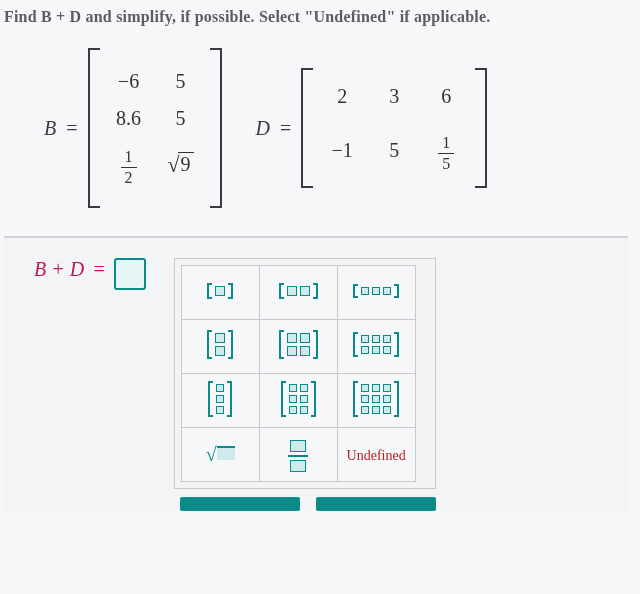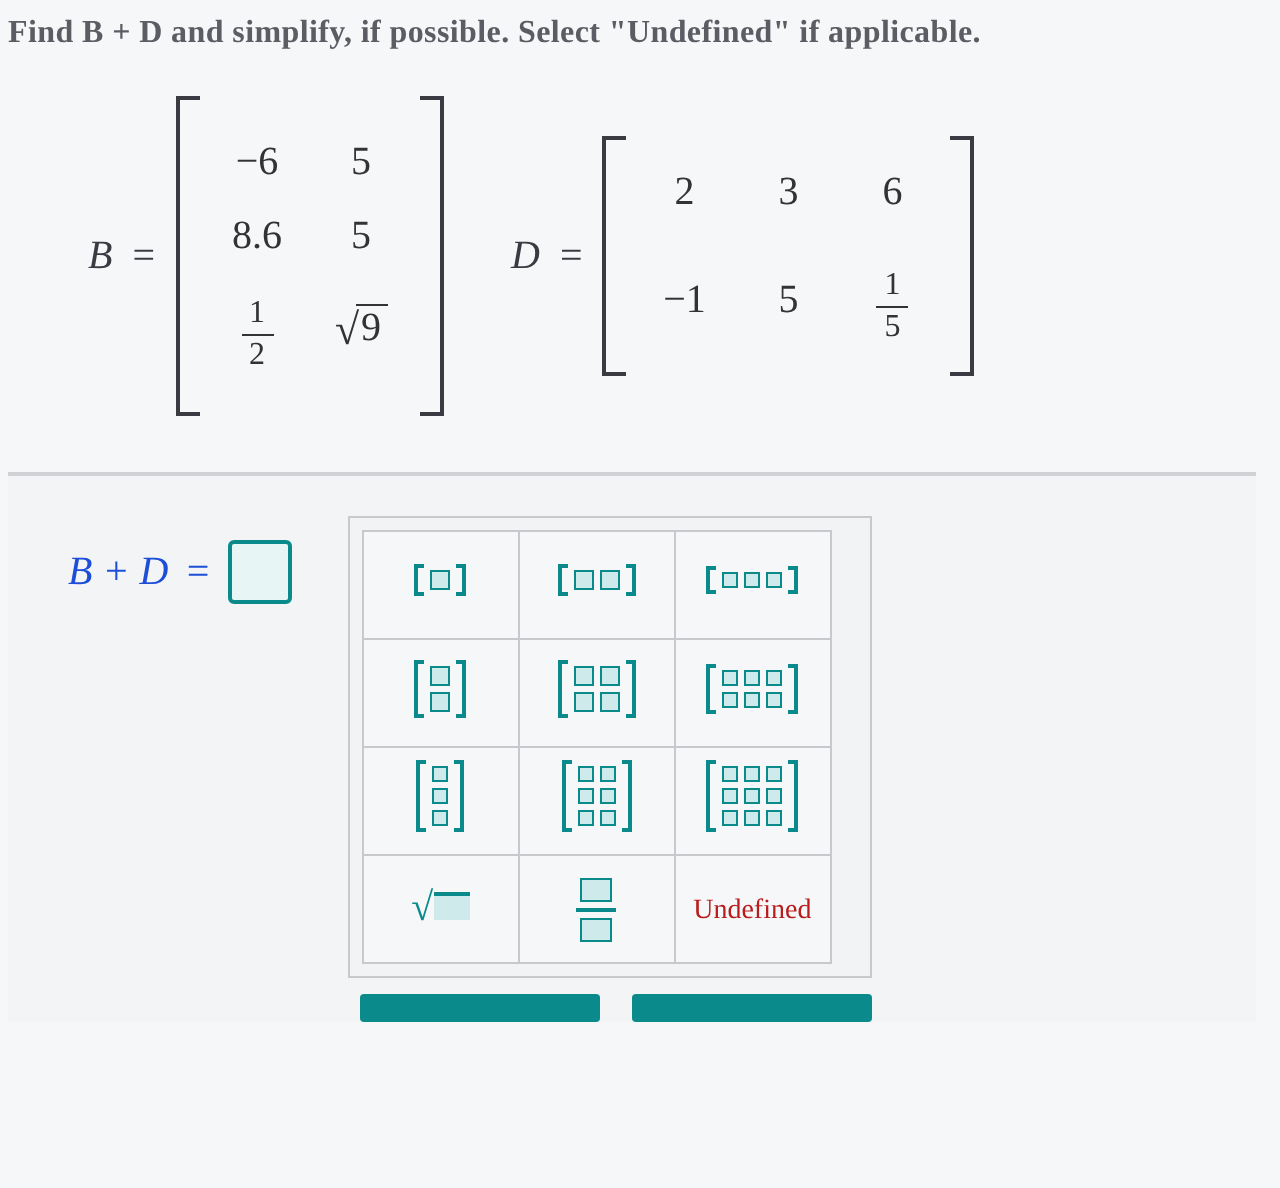--- a/index.html
+++ b/index.html
@@ -52,23 +52,22 @@
   .sqrt .arg { border-top: 1.8px solid #333; padding: 0 3px; }
   .answer-area {
     border-top: 2px solid #d0d2d6;
     padding: 20px 8px 0 30px;
     display: flex;
     align-items: flex-start;
     gap: 28px;
     background: #f3f4f6;
   }
   .ans-left {
-    display: flex; align-items: center; gap: 8px;
-    font-style: italic; font-size: 20px; color: #1d4ed8;
-    margin-top: 12px;
+    display: flex; align-items: flex-start; gap: 8px;
+    font-style: italic; font-size: 20px; color: #be185d;
   }
   .ans-box {
     width: 32px; height: 32px;
     border: 2px solid #0a8a8a;
     background: #e8f5f5;
     border-radius: 3px;
   }
   .palette {
     border: 1px solid #c7c9cd;
     background: #f2f3f5;

